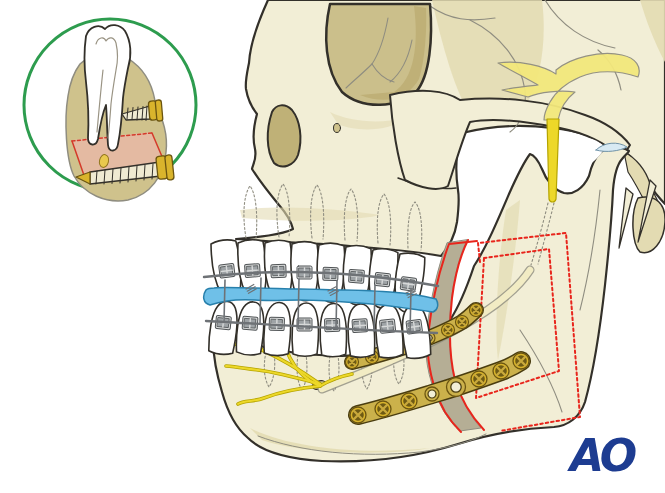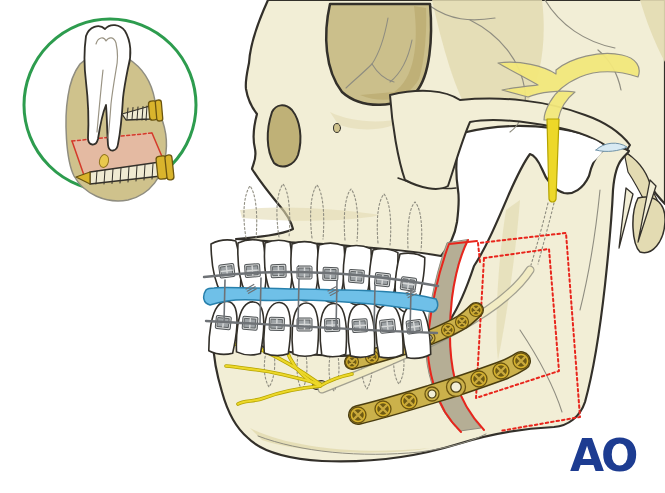--- a/index.html
+++ b/index.html
@@ -1,16 +1,16 @@
 <!DOCTYPE html>
 <html style="--c-background: #FFFFFF; --c-bone: #F2EED6; --c-bone-shade: #E3DBB2; --c-bone-dark: #CFC28C; --c-outline: #33302A; --c-line: #8F8D80; --c-orbit: #CBBF8B; --c-orbit-shade: #BFB077; --c-nasal: #BFB177; --c-nerve-bright: #EDD829; --c-nerve-edge: #B5A400; --c-nerve-pale: #F2ECC4; --c-ganglion: #F3E87C; --c-splint: #6FC0E8; --c-splint-edge: #2880AC; --c-bracket: #D7D9D9; --c-bracket-mid: #9EA3A6; --c-bracket-dark: #4E5254; --c-wire: #6E7276; --c-plate: #CBB14B; --c-plate-dark: #4A3D10; --c-screw-core: #6E5A14; --c-screw-gold: #C9A93C; --c-fracture: #B5AE95; --c-red: #E8251C; --c-green: #2D9C4E; --c-pink: #E8B9A6; --c-gold-head: #D9B42C; --c-gold-dark: #6B5510; --c-disc: #D8EAF3; --c-ao: #1D3C91;"><head>
 <meta charset="utf-8">
 <style>
   html,body{margin:0;padding:0;background:#fff;}
-  .canvas{position:relative;width:665px;height:493px;background:var(--c-background,#fff);overflow:hidden;font-family:"DejaVu Sans",sans-serif;}
+  .canvas{position:relative;width:665px;height:493px;background:var(--c-background,#fff);overflow:hidden;font-family:"DejaVu Sans",sans-serif;font-style:italic;}
   svg{position:absolute;left:0;top:0;}
   svg path,svg line,svg circle,svg rect,svg ellipse{stroke-linecap:round;stroke-linejoin:round;}
   .f-bone{fill:var(--c-bone)} .f-shade{fill:var(--c-bone-shade)} .f-dark{fill:var(--c-bone-dark)}
   .f-orbit{fill:var(--c-orbit)} .f-orbitsh{fill:var(--c-orbit-shade)} .f-nasal{fill:var(--c-nasal)}
   .f-nerve{fill:var(--c-nerve-bright)} .f-gang{fill:var(--c-ganglion)} .f-splint{fill:var(--c-splint)}
   .f-bracket{fill:var(--c-bracket)} .f-bracketmid{fill:var(--c-bracket-mid)}
   .f-plate{fill:var(--c-plate)} .f-core{fill:var(--c-screw-core)} .f-band{fill:var(--c-fracture)}
   .f-pink{fill:var(--c-pink)} .f-gold{fill:var(--c-gold-head)} .f-disc{fill:var(--c-disc)}
   .f-white{fill:#fff} .f-none{fill:none} .f-ao{fill:var(--c-ao)}
   .s-out{stroke:var(--c-outline)} .s-line{stroke:var(--c-line)} .s-red{stroke:var(--c-red)}

